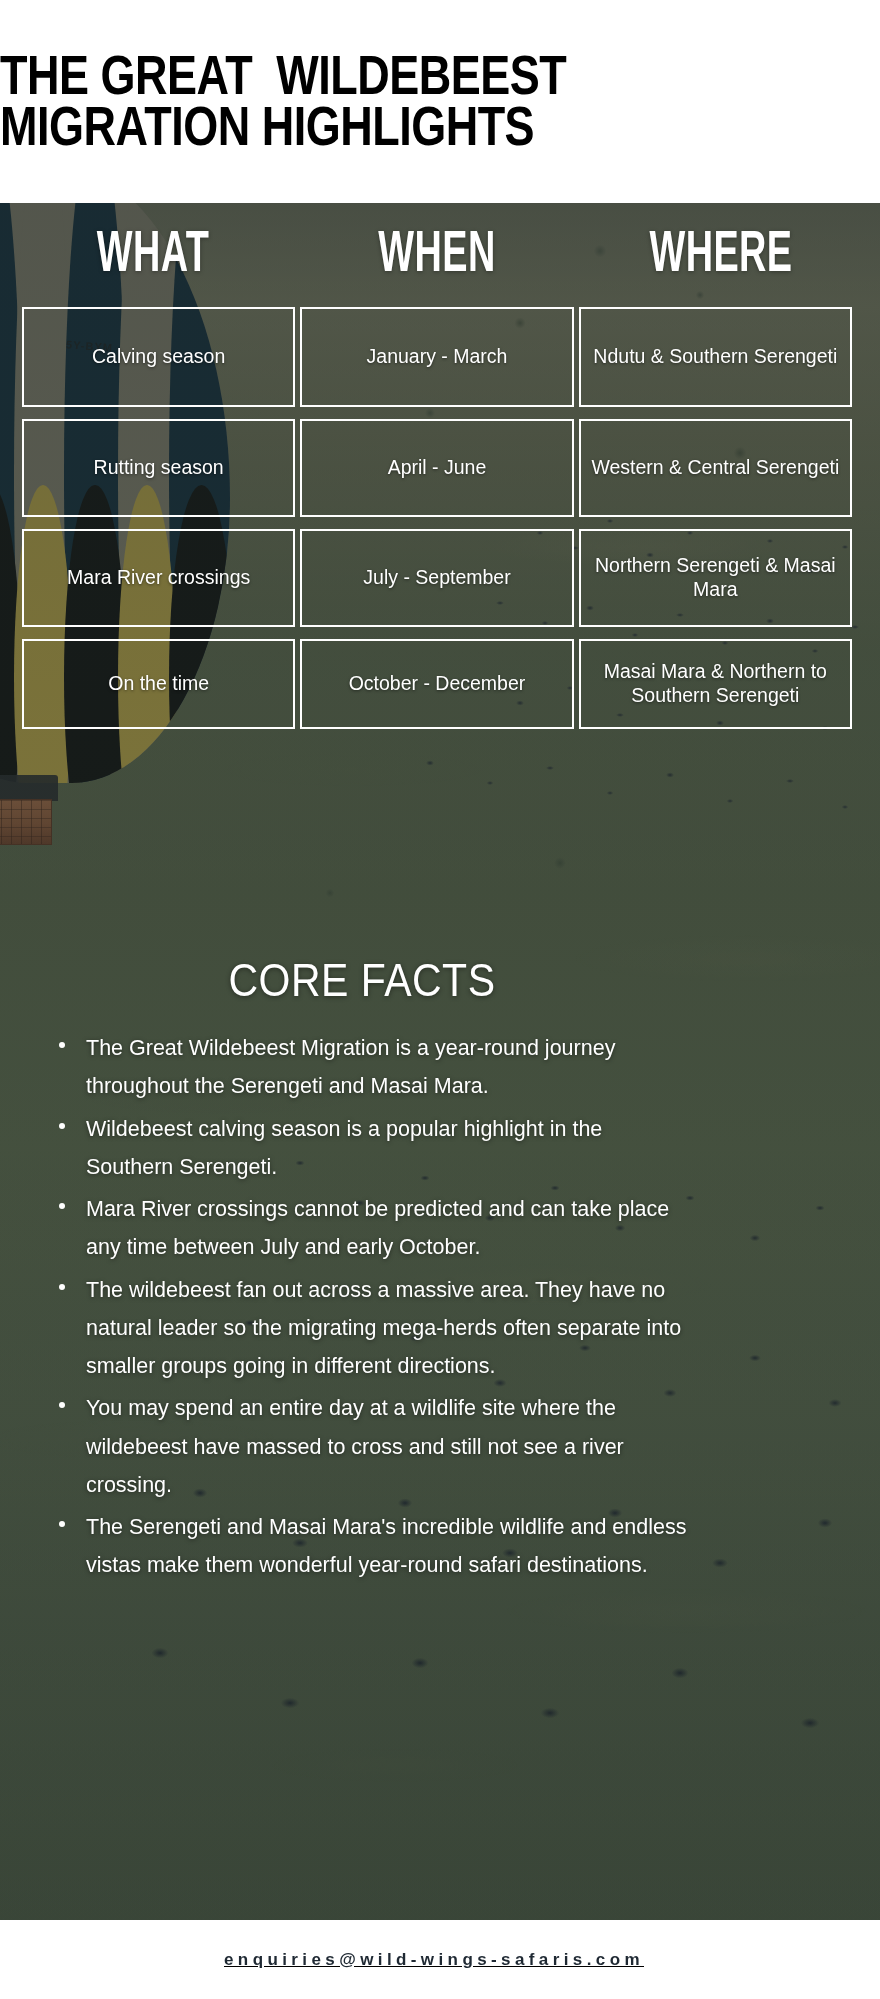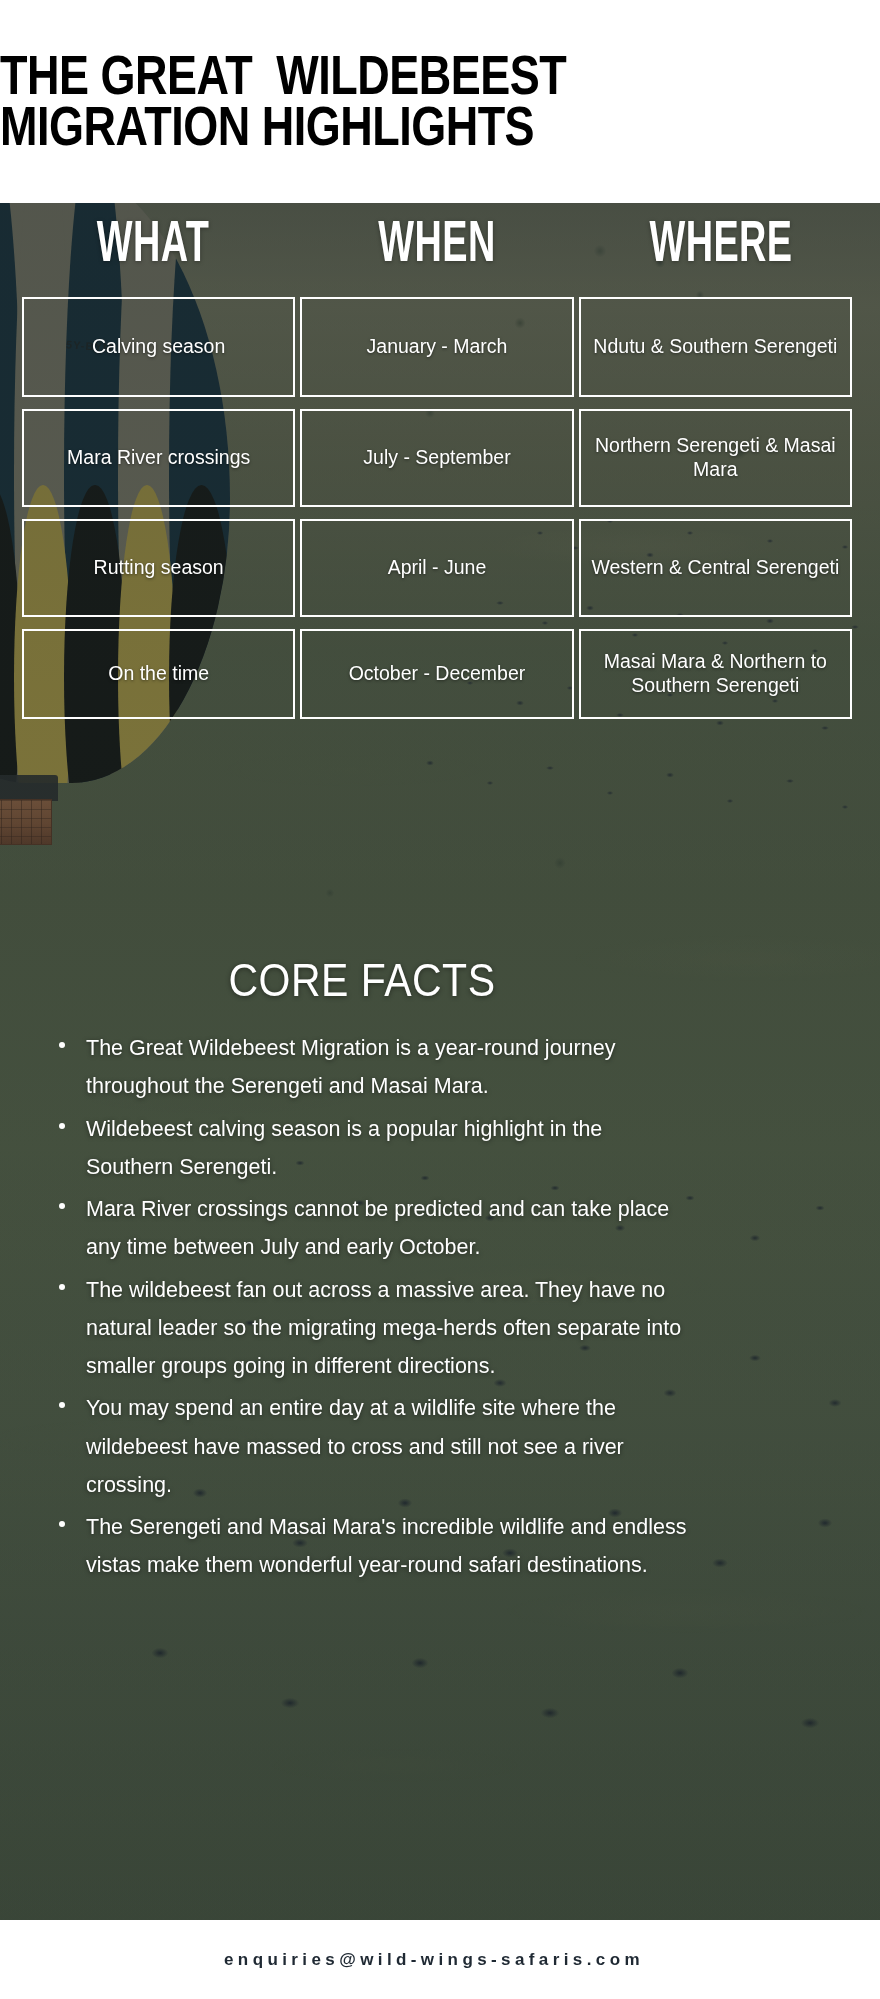--- a/index.html
+++ b/index.html
@@ -252,21 +252,21 @@
   .table-wrap {
     position: absolute;
     left: 22px;
     top: 203px;
     width: 830px;
     z-index: 4;
   }
   .head-row {
     display: flex;
     gap: 22px;
-    padding-top: 16px;
+    padding-top: 26px;
   }
   .head-cell {
     flex: 1 1 0;
     text-align: center;
     color: #ffffff;
     font-family: "Liberation Sans", sans-serif;
     font-weight: bold;
     font-size: 44px;
     line-height: 1;
     letter-spacing: 0.5px;
@@ -354,20 +354,21 @@
     position: absolute;
     left: 0;
     top: 1920px;
     width: 868px;
     height: 79px;
     background: #ffffff;
     display: flex;
     align-items: center;
     justify-content: center;
     z-index: 6;
+    text-decoration: underline;
   }
   .footer-email {
     font-family: "Liberation Sans", sans-serif;
     font-size: 17px;
     font-weight: bold;
     letter-spacing: 4.4px;
     color: #1f2933;
   }
 </style>
 </head>
@@ -416,28 +417,28 @@
       <div class="head-cell">WHERE</div>
     </div>
 
     <div class="grid">
       <div class="row">
         <div class="cell r1">Calving season</div>
         <div class="cell r1">January - March</div>
         <div class="cell r1">Ndutu &amp; Southern Serengeti</div>
       </div>
       <div class="row">
+        <div class="cell">Rutting season</div>
+        <div class="cell">April - June</div>
+        <div class="cell">Western &amp; Central Serengeti</div>
+      </div>
+      <div class="row">
         <div class="cell">Mara River crossings</div>
         <div class="cell">July - September</div>
         <div class="cell">Northern Serengeti &amp; Masai Mara</div>
-      </div>
-      <div class="row">
-        <div class="cell">Rutting season</div>
-        <div class="cell">April - June</div>
-        <div class="cell">Western &amp; Central Serengeti</div>
       </div>
       <div class="row">
         <div class="cell r4">On the time</div>
         <div class="cell r4">October - December</div>
         <div class="cell r4">Masai Mara &amp; Northern to Southern Serengeti</div>
       </div>
     </div>
   </div>
 
   <div class="facts">

